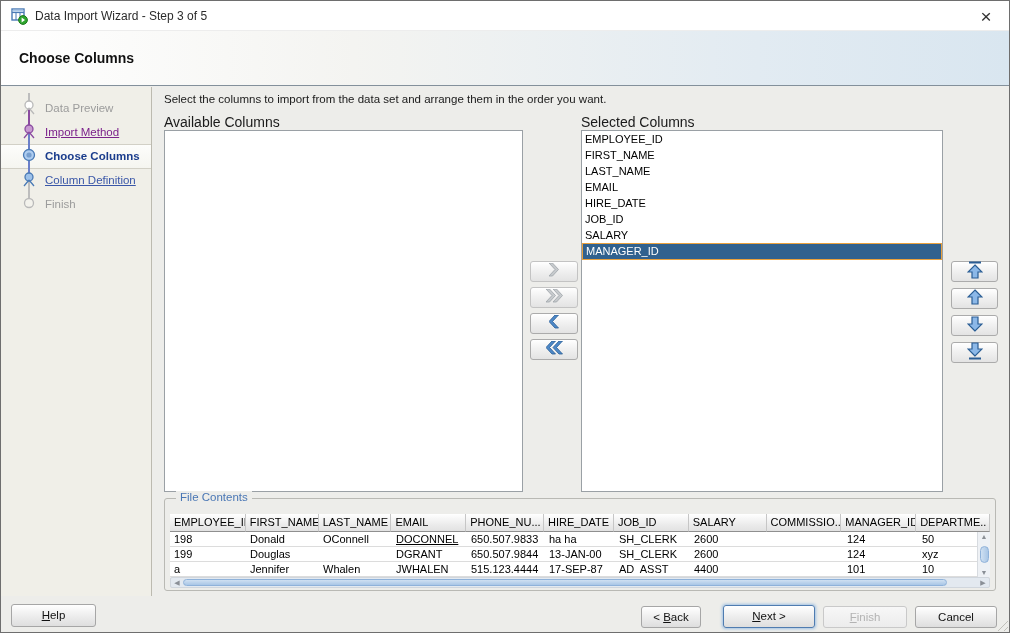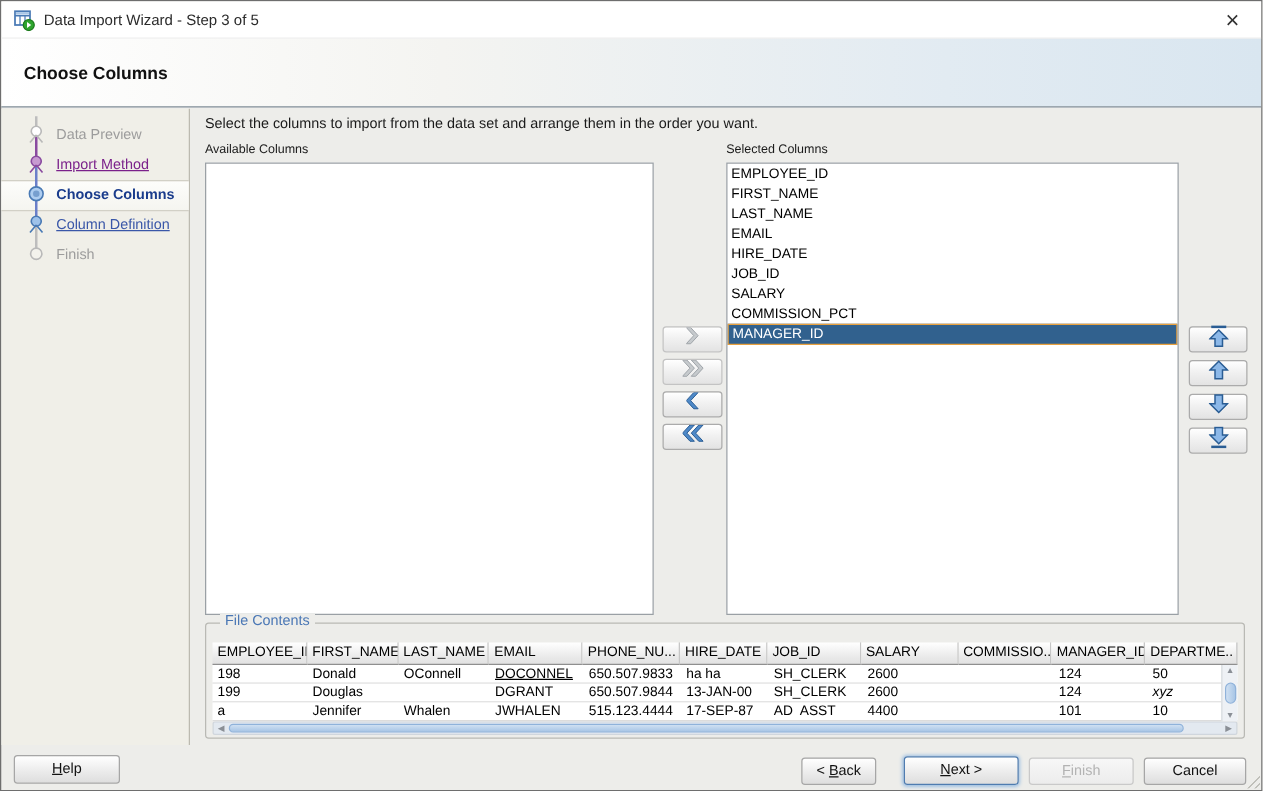--- a/index.html
+++ b/index.html
@@ -31,21 +31,21 @@
   .step-row .sicon { position:absolute; left:20px; top:2px; }
   .step-row .slabel { position:absolute; left:44px; top:5px; font-size:11.5px; white-space:nowrap; }
   .step-row.state-disabled .slabel { color:#9c9c9c; }
   .step-row.state-visited .slabel { color:var(--link-visited,#7B218B); text-decoration:underline; }
   .step-row.state-current .slabel { color:var(--current-step,#1A3C8C); font-weight:bold; }
   .step-row.state-link .slabel { color:var(--link,#3A57A8); text-decoration:underline; }
   .step-highlight { position:absolute; left:0; top:57px; width:150px; height:25px;
     background:linear-gradient(#fdfdfb,#f5f5f0); border-top:1px solid #d2d0c6; border-bottom:1px solid #d2d0c6; }
   
   .instruction { position:absolute; left:163px; top:92px; font-size:11.5px; color:#1a1a1a; }
-  .list-label { position:absolute; font-size:10px; color:#1a1a1a; }
+  .list-label { position:absolute; font-size:14px; color:#1a1a1a; }
   #available-label { left:163px; top:113px; }
   #selected-label { left:580px; top:113px; }
   .listbox { position:absolute; top:129px; height:362px; background:#fff; border:1px solid #9aa0a5; overflow:hidden; }
   #available-list { left:163px; width:359px; }
   #selected-list { left:580px; width:362px; }
   .list-item { height:16px; line-height:16px; font-size:11px; color:#000; padding-left:3px; white-space:nowrap; }
   .list-item.sel { background:var(--selection-bg,#31618E); color:#fff; border:1px solid var(--selection-border,#E9A13E); height:17px; line-height:15px; }
   
   .sq-btn { position:absolute; width:48px; height:21px; border:1px solid #ababab; border-radius:3px;
     background:linear-gradient(#ffffff,#f1f1f1 45%,#e3e3e3); display:flex; align-items:center; justify-content:center; }
@@ -157,21 +157,20 @@
 
   <div class="list-label" id="selected-label">Selected Columns</div>
   <div class="listbox" id="selected-list">
       <div class="list-item">EMPLOYEE_ID</div>
       <div class="list-item">FIRST_NAME</div>
       <div class="list-item">LAST_NAME</div>
       <div class="list-item">EMAIL</div>
       <div class="list-item">HIRE_DATE</div>
       <div class="list-item">JOB_ID</div>
       <div class="list-item">SALARY</div>
-      <div class="list-item">COMMISSION_PCT</div>
       <div class="list-item sel">MANAGER_ID</div>
     </div>
 
   <div id="transfer-buttons">
       <div class="sq-btn disabled" style="left: 529px; top: 260px;">
         <span><svg width="11" height="14" viewBox="0 0 11 14">
             <path d="M0,0 L3.5,0 L9.5,6.5 L3.5,13 L0,13 L6,6.5 Z" fill="#C6CACD" stroke="#9FA4A9" stroke-width="0.8"></path>
           </svg></span>
       </div>
       <div class="sq-btn disabled" style="left: 529px; top: 286px;">
@@ -255,21 +254,21 @@
             <div class="td" style="width: 76px;">199</div>
             <div class="td" style="width: 73px;">Douglas</div>
             <div class="td" style="width: 73px; margin-top: 28px;">Grant</div>
             <div class="td" style="width: 75px;">DGRANT</div>
             <div class="td" style="width: 78px;">650.507.9844</div>
             <div class="td" style="width: 70px;">13-JAN-00</div>
             <div class="td" style="width: 75px;">SH_CLERK</div>
             <div class="td" style="width: 78px;">2600</div>
             <div class="td" style="width: 75px;"></div>
             <div class="td" style="width: 75px;">124</div>
-            <div class="td" style="width: 61px; font-style: italic;">xyz</div>
+            <div class="td" style="width: 61px;">xyz</div>
           </div>
           <div class="tbl-row">
             <div class="td" style="width: 76px;">a</div>
             <div class="td" style="width: 73px;">Jennifer</div>
             <div class="td" style="width: 73px;">Whalen</div>
             <div class="td" style="width: 75px;">JWHALEN</div>
             <div class="td" style="width: 78px;">515.123.4444</div>
             <div class="td" style="width: 70px;">17-SEP-87</div>
             <div class="td" style="width: 75px;">AD  ASST</div>
             <div class="td" style="width: 78px;">4400</div>

